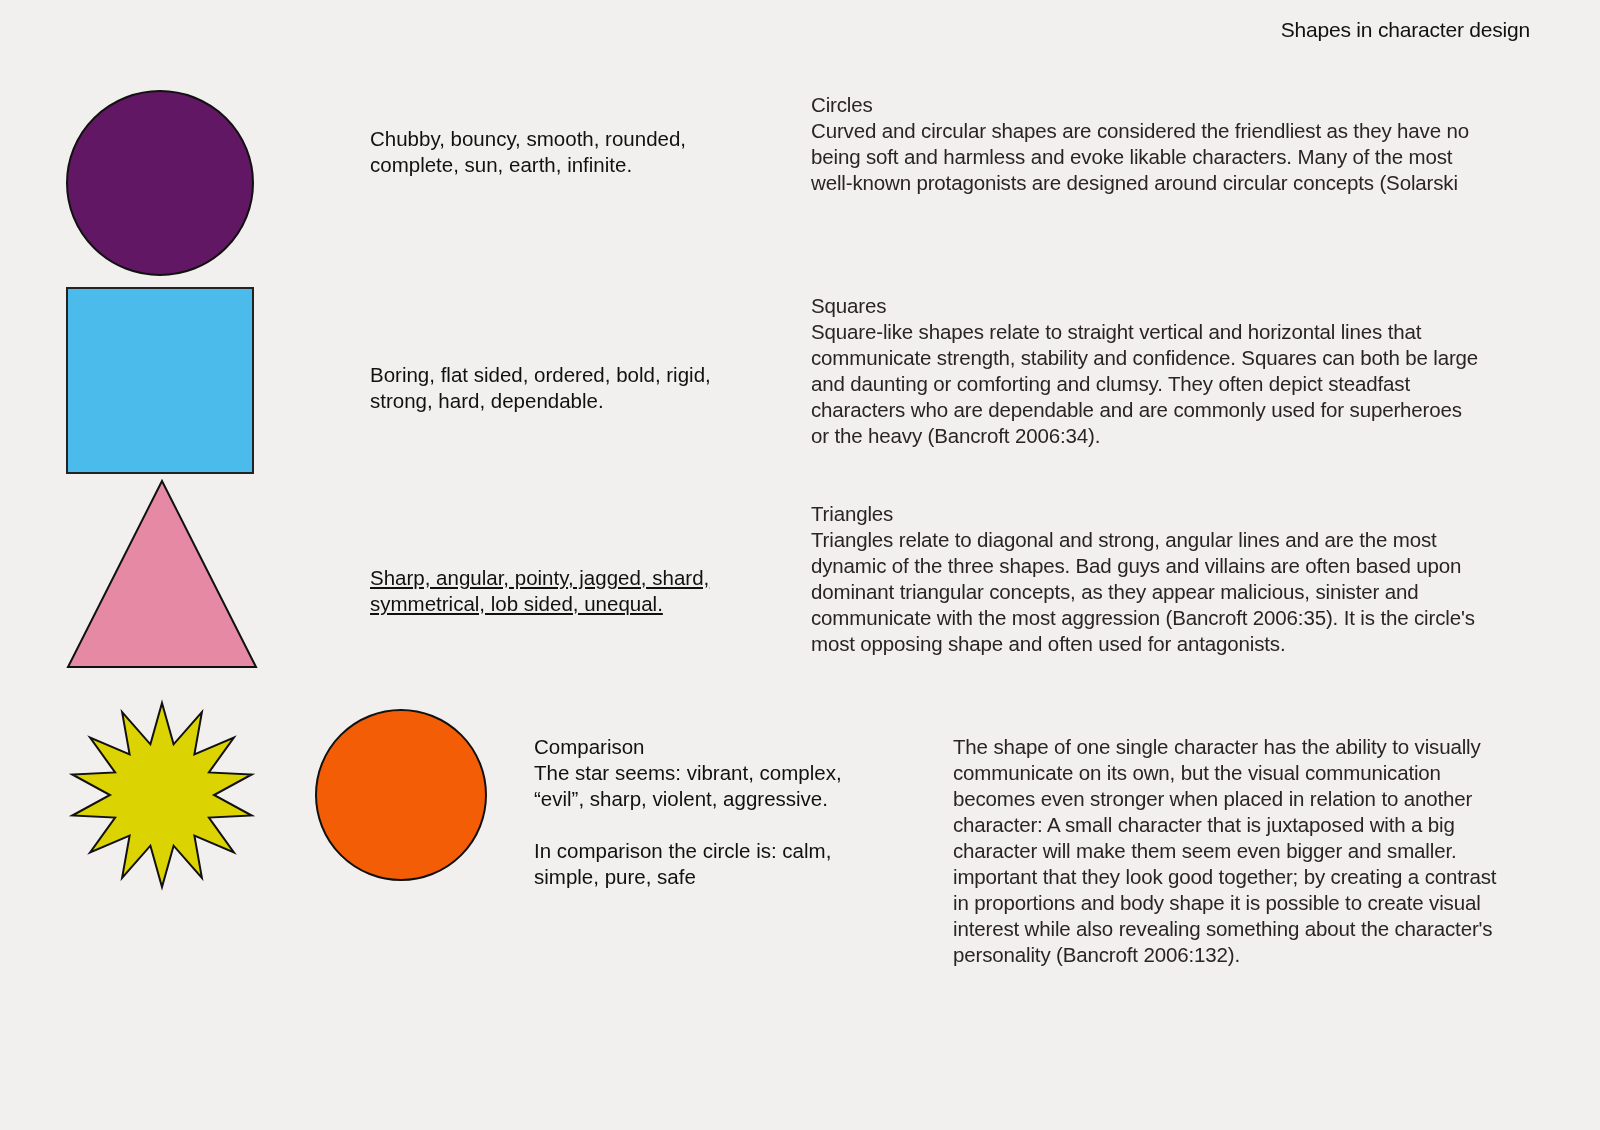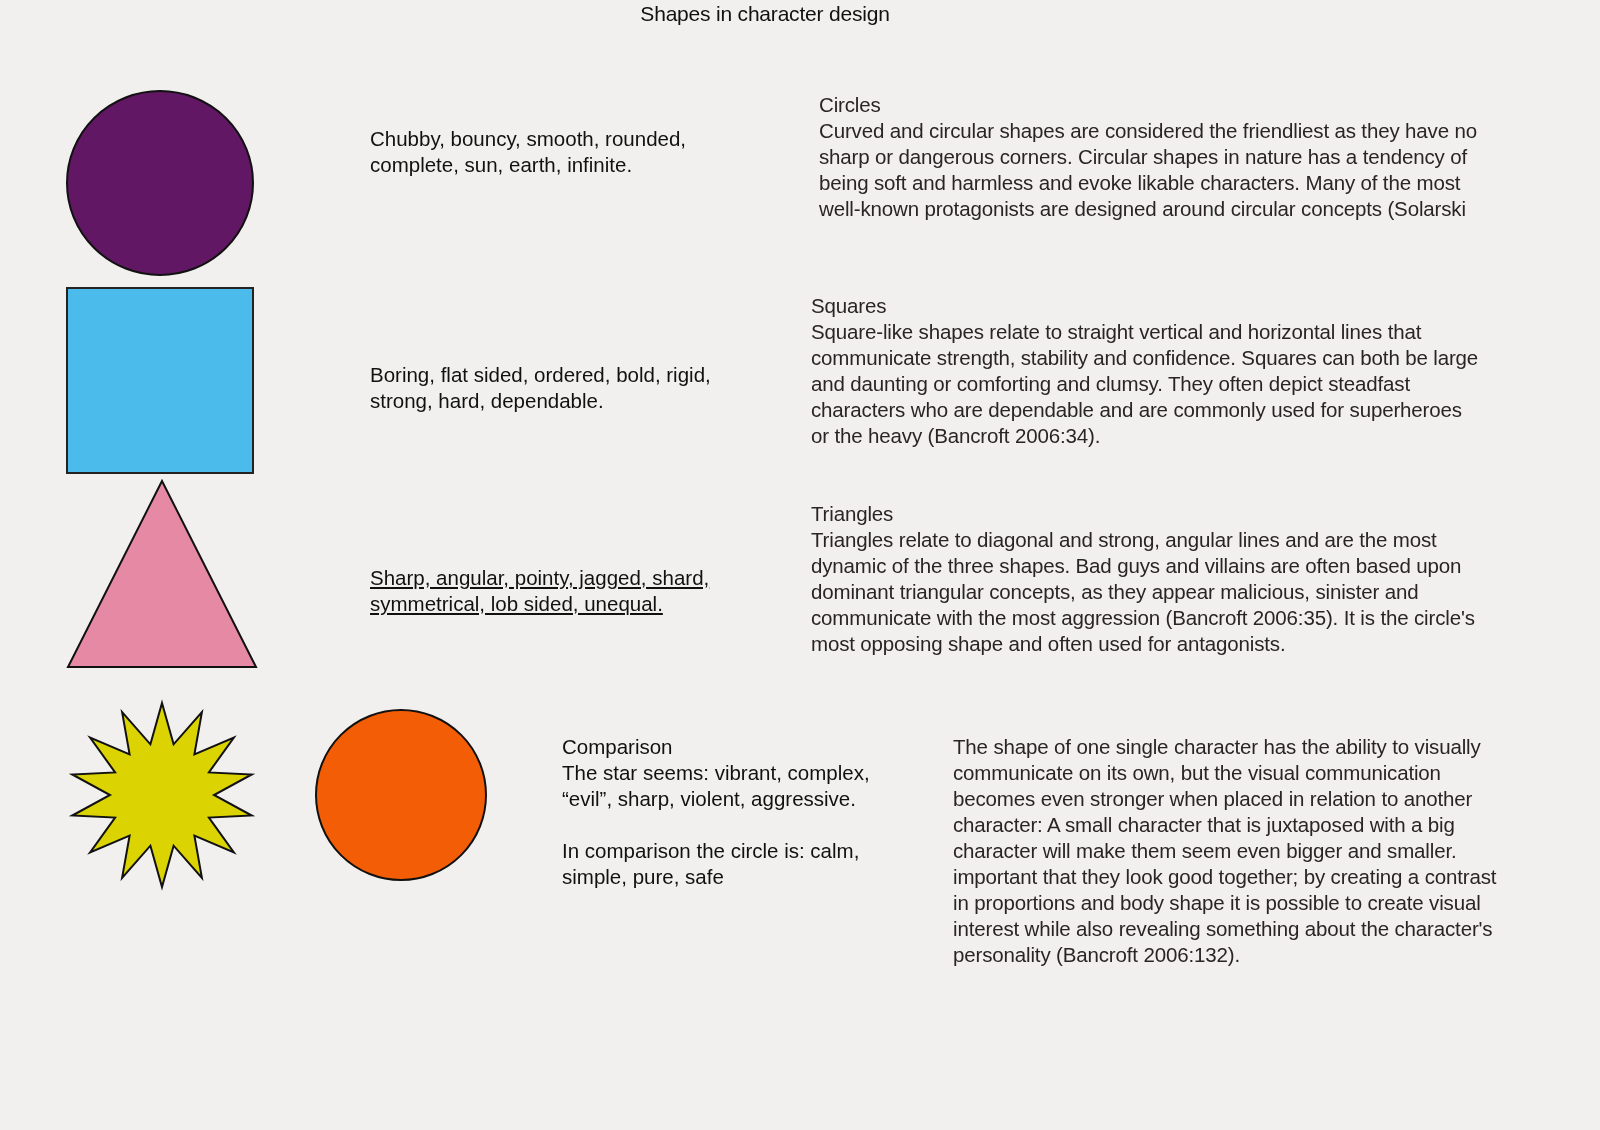--- a/index.html
+++ b/index.html
@@ -6,22 +6,22 @@
     body {
       width: 1600px; height: 1130px;
       background: #f1f0ef;
       position: relative;
       overflow: hidden;
       font-family: "Liberation Sans", sans-serif;
       color: #222;
     }
     .abs { position: absolute; }
     .title {
-      left: 0; width: 1530px; top: 2px;
-      text-align: center;
+      left: 0; width: 1530px; top: 18px;
+      text-align: right;
       font-size: 21px; color: #111;
       letter-spacing: -0.2px;
     }
     .para { font-size: 20.5px; line-height: 26px; color: #2a2523; white-space: nowrap; letter-spacing: -0.15px; }
     .para div { height: 26px; }
     .kw { font-size: 20.5px; line-height: 26px; color: #111; white-space: nowrap; }
     .kw div { height: 26px; }
     .cmp { font-size: 20.5px; line-height: 26px; color: #111; white-space: nowrap; }
     .cmp div { height: 26px; }
     svg { position: absolute; overflow: visible; }
@@ -57,24 +57,23 @@
 </div>
 <div class="abs kw" style="left:370px;top:342px;margin-top:20px;">
   <div>Boring, flat sided, ordered, bold, rigid,</div>
   <div>strong, hard, dependable.</div>
 </div>
 <div class="abs kw" style="left:370px;top:565px;text-decoration:underline;">
   <div>Sharp, angular, pointy, jagged, shard,</div>
   <div>symmetrical, lob sided, unequal.</div>
 </div>
 
-<div class="abs para" style="left:811px;top:92px;margin-left:8px;">
+<div class="abs para" style="left:811px;top:92px;">
   <div>Circles</div>
   <div>Curved and circular shapes are considered the friendliest as they have no</div>
-  <div>sharp or dangerous corners. Circular shapes in nature has a tendency of</div>
   <div>being soft and harmless and evoke likable characters. Many of the most</div>
   <div>well-known protagonists are designed around circular concepts  (Solarski</div>
 </div>
 
 <div class="abs para" style="left:811px;top:293px;">
   <div>Squares</div>
   <div>Square-like shapes relate to straight vertical and horizontal lines that</div>
   <div>communicate strength, stability and confidence. Squares can both be large</div>
   <div>and daunting or comforting and clumsy. They often depict steadfast</div>
   <div>characters who are dependable and are commonly used for superheroes</div>
@@ -83,21 +82,21 @@
 
 <div class="abs para" style="left:811px;top:501px;">
   <div>Triangles</div>
   <div>Triangles relate to diagonal and strong, angular lines and are the most</div>
   <div>dynamic of the three shapes. Bad guys and villains are often based upon</div>
   <div>dominant triangular concepts, as they appear malicious, sinister and</div>
   <div>communicate with the most aggression (Bancroft 2006:35). It is the circle's</div>
   <div>most opposing shape and often used for antagonists.</div>
 </div>
 
-<div class="abs cmp" style="left:534px;top:734px;margin-left:28px;">
+<div class="abs cmp" style="left:534px;top:734px;">
   <div>Comparison</div>
   <div>The star seems: vibrant, complex,</div>
   <div>“evil”, sharp, violent, aggressive.</div>
   <div style="height:26px;"></div>
   <div>In comparison the circle is: calm,</div>
   <div>simple, pure, safe</div>
 </div>
 
 <div class="abs para" style="left:953px;top:734px;">
   <div>The shape of one single character has the ability to visually</div>

